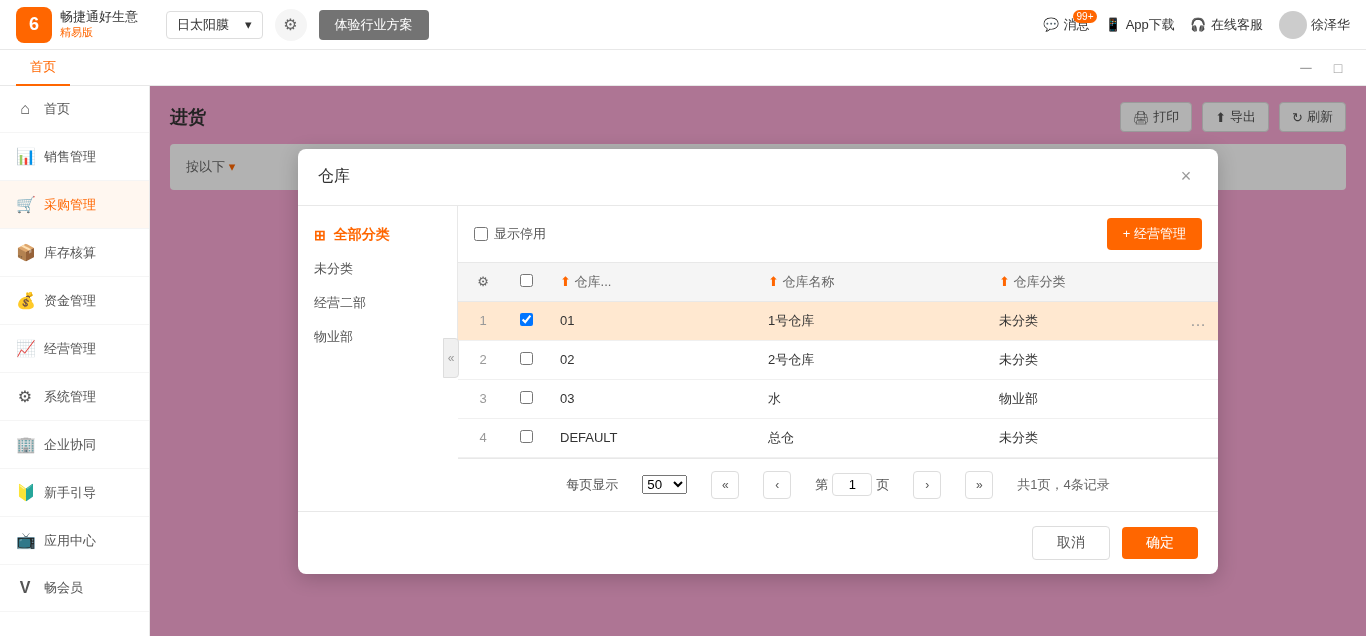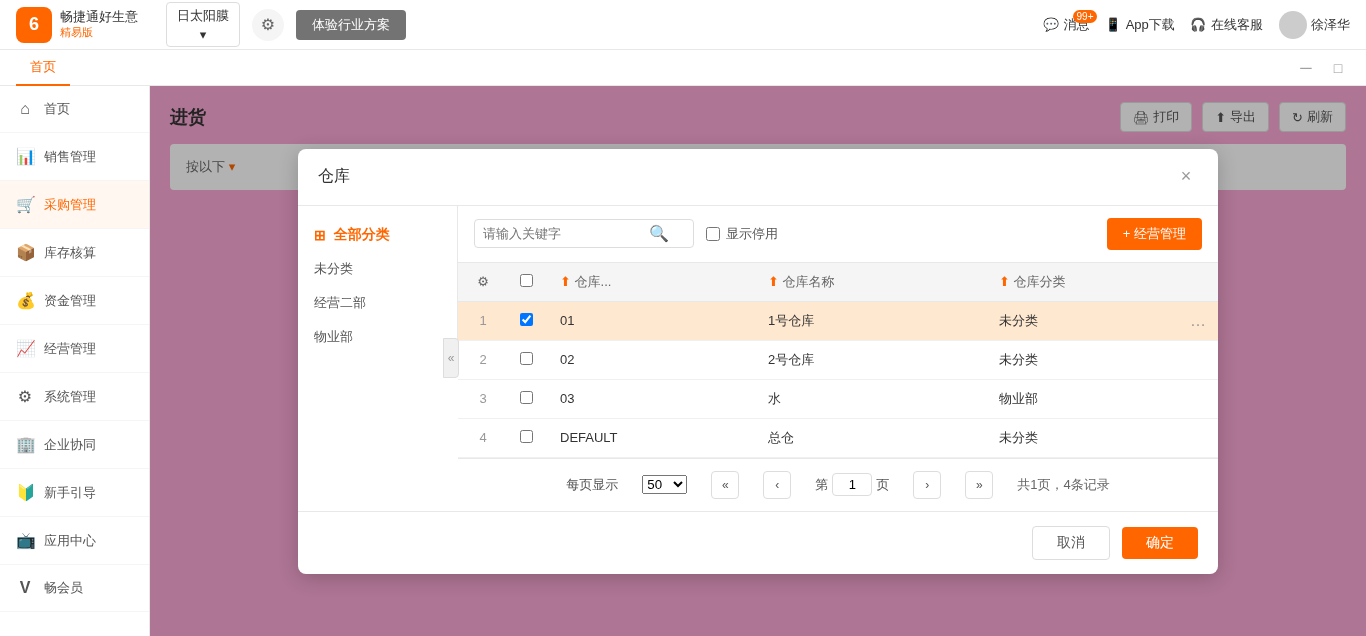--- a/index.html
+++ b/index.html
@@ -31,23 +31,23 @@
     }
     .logo-text { font-size: 13px; color: #333; line-height: 1.3; }
     .logo-subtext { font-size: 11px; color: #f60; }
     .header-center {
       flex: 1;
       display: flex;
       align-items: center;
       gap: 12px;
     }
     .store-selector {
-      display: flex; align-items: center; gap: 2px;
+      display: flex; align-items: center; gap: 16px;
       border: 1px solid #ddd; border-radius: 4px;
-      padding: 4px 10px; cursor: pointer; font-size: 13px; color: #333; flex-direction: column;
+      padding: 4px 10px; cursor: pointer; font-size: 13px; color: #333;
     }
     .settings-btn {
       width: 32px; height: 32px; border-radius: 50%;
       background: #f5f5f5; display: flex; align-items: center; justify-content: center;
       cursor: pointer; color: #666; font-size: 16px;
     }
     .trial-btn {
       background: #737373; color: #fff; border: none; border-radius: 4px;
       padding: 6px 16px; font-size: 13px; cursor: pointer;
     }
@@ -442,24 +442,20 @@
               </div>
             </div>
             <div class="collapse-btn">
               <span>«</span>
             </div>
           </div>
 
           <div class="table-panel">
 
             <div class="table-toolbar">
-              <div class="search-input-wrapper">
-                <input type="text" placeholder="请输入关键字" style="">
-                <span class="search-icon-btn">🔍</span>
-              </div>
               <label class="show-disabled">
                 <input type="checkbox" style="">
                 <span>显示停用</span>
               </label>
               <button class="add-btn">+ 经营管理</button>
             </div>
 
             <div class="data-table">
               <table>
                 <thead>

